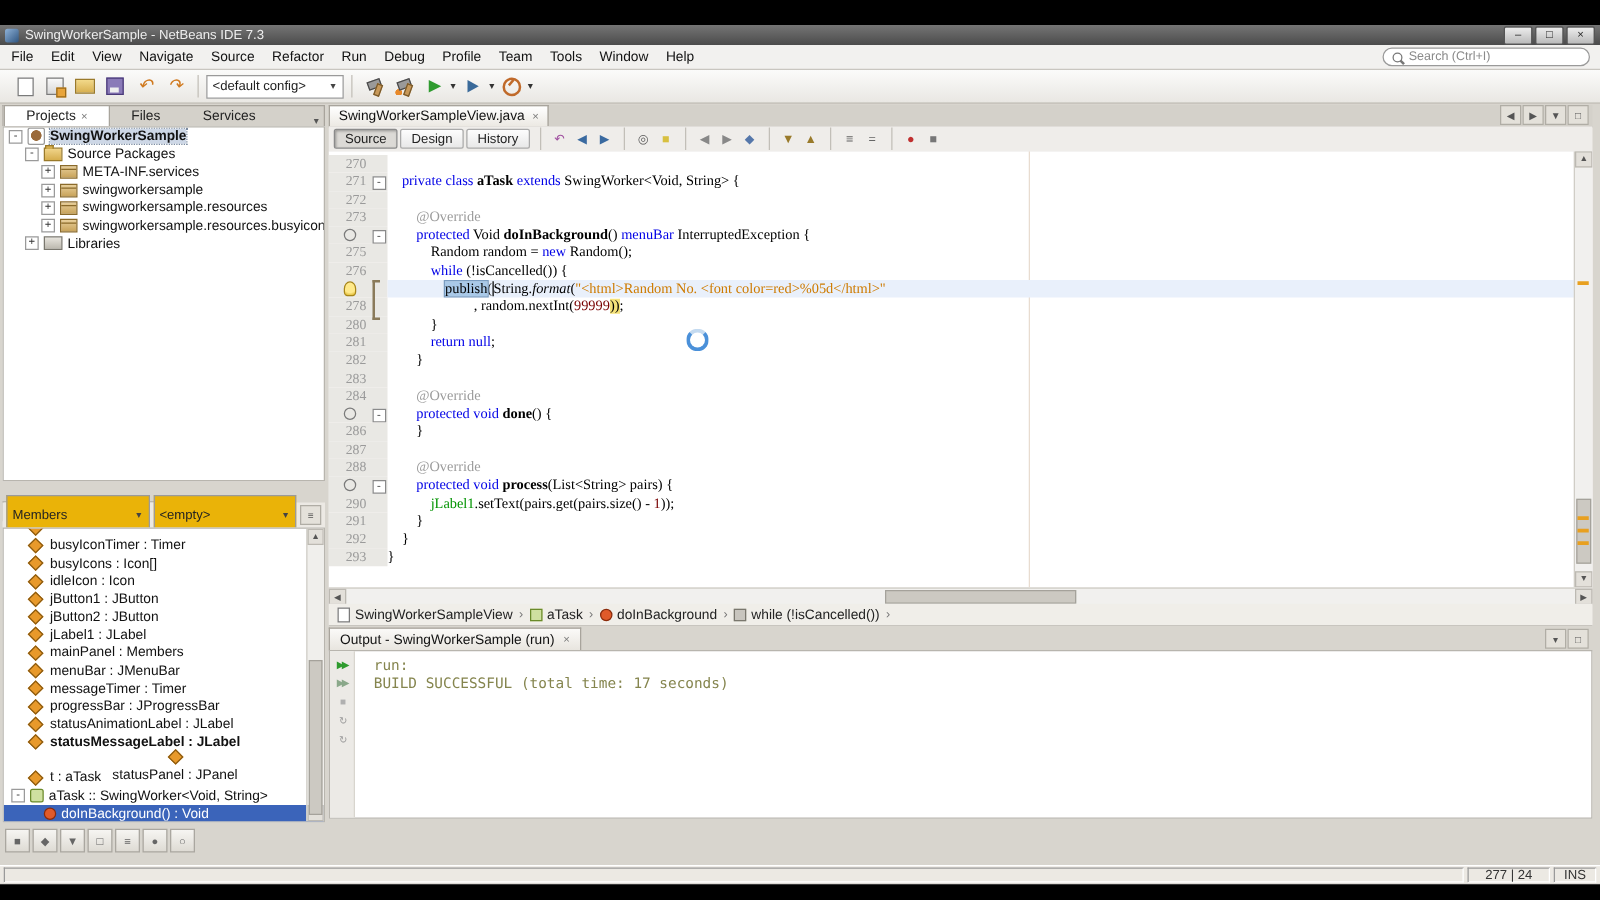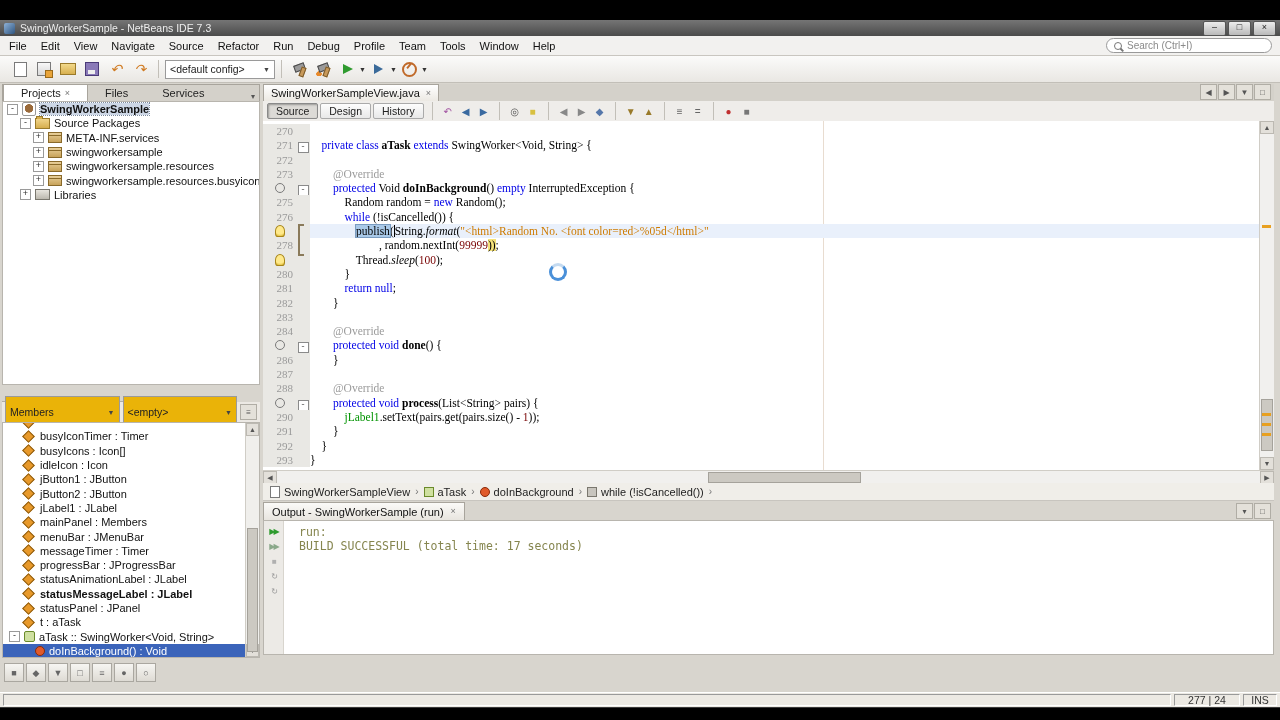--- a/index.html
+++ b/index.html
@@ -347,21 +347,21 @@
         <span>progressBar : JProgressBar</span>
       </div>
       <div class="nrow" style="padding-left: 18px;">
         <span class="n-field"></span>
         <span>statusAnimationLabel : JLabel</span>
       </div>
       <div class="nrow" style="padding-left: 18px; font-weight: bold;">
         <span class="n-field"></span>
         <span>statusMessageLabel : JLabel</span>
       </div>
-      <div class="nrow" style="padding-left: 18px;">
+      <div class="nrow" style="padding-left: 18px; flex-direction: column;">
         <span class="n-field"></span>
         <span>statusPanel : JPanel</span>
       </div>
       <div class="nrow" style="padding-left: 18px;">
         <span class="n-field"></span>
         <span>t : aTask</span>
       </div>
       <div class="nrow" style="padding-left: 6px;">
         <span class="texp">-</span>
         <span class="n-class"></span>
@@ -449,46 +449,41 @@
           <div class="codetext"></div>
         </div>
         <div class="ln">
           <div class="gut">273</div>
           <div class="fold"></div>
           <div class="codetext"><span>        </span><span class="sg-an">@Override</span></div>
         </div>
         <div class="ln">
           <div class="gut gl"><span class="g-override"></span></div>
           <div class="fold"><span class="foldbox">-</span></div>
-          <div class="codetext"><span>        </span><span class="sg-k">protected</span><span> Void </span><span class="sg-b">doInBackground</span><span>() </span><span class="sg-k">empty</span><span> InterruptedException {</span></div>
+          <div class="codetext"><span>        </span><span class="sg-k">protected</span><span> Void </span><span class="sg-b">doInBackground</span><span>() </span><span class="sg-k">menuBar</span><span> InterruptedException {</span></div>
         </div>
         <div class="ln">
           <div class="gut">275</div>
           <div class="fold"></div>
           <div class="codetext"><span>            </span><span>Random random = </span><span class="sg-k">new</span><span> Random();</span></div>
         </div>
         <div class="ln">
           <div class="gut">276</div>
           <div class="fold"></div>
           <div class="codetext"><span>            </span><span class="sg-k">while</span><span> (!isCancelled()) {</span></div>
         </div>
         <div class="ln hl">
           <div class="gut gl"><span class="g-hint"></span></div>
           <div class="fold"></div>
           <div class="codetext"><span>                </span><span class="sg-sel">publish</span><span class="sg-caret">(</span><span>String.</span><span class="sg-it">format</span><span>(</span><span class="sg-s">"&lt;html&gt;Random No. &lt;font color=red&gt;%05d&lt;/html&gt;"</span></div>
         </div>
         <div class="ln">
           <div class="gut">278</div>
           <div class="fold"></div>
           <div class="codetext"><span>                        </span><span>, random.nextInt(</span><span class="sg-n">99999</span><span class="sg-y">))</span><span>;</span></div>
-        </div>
-        <div class="ln">
-          <div class="gut gl"><span class="g-hint"></span></div>
-          <div class="fold"></div>
-          <div class="codetext"><span>                </span><span>Thread.</span><span class="sg-it">sleep</span><span>(</span><span class="sg-n">100</span><span>);</span></div>
         </div>
         <div class="ln">
           <div class="gut">280</div>
           <div class="fold"></div>
           <div class="codetext"><span>            }</span></div>
         </div>
         <div class="ln">
           <div class="gut">281</div>
           <div class="fold"></div>
           <div class="codetext"><span>            </span><span class="sg-k">return</span><span> </span><span class="sg-k">null</span><span>;</span></div>

